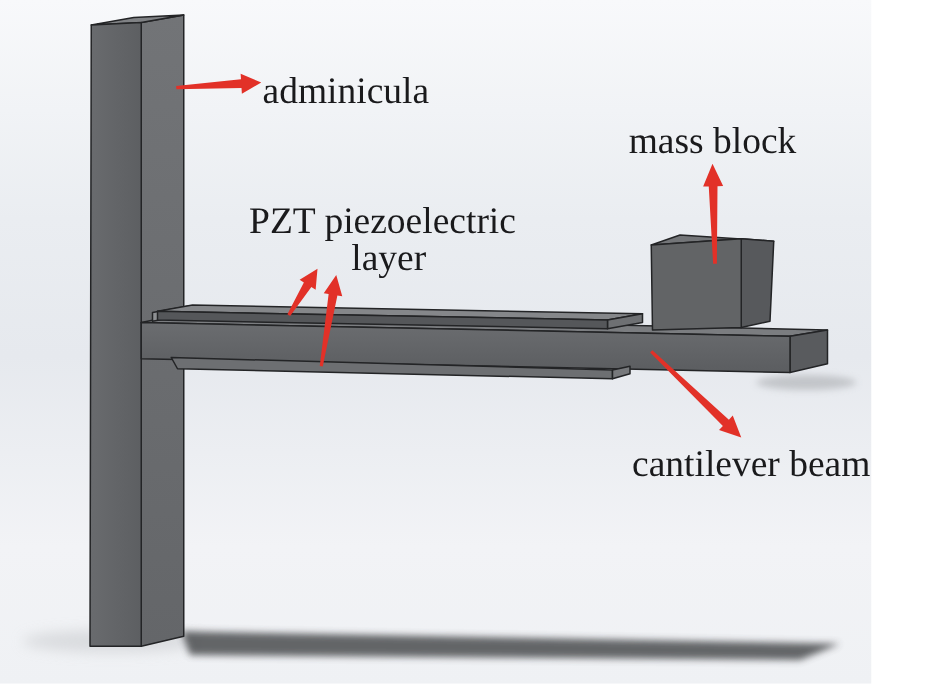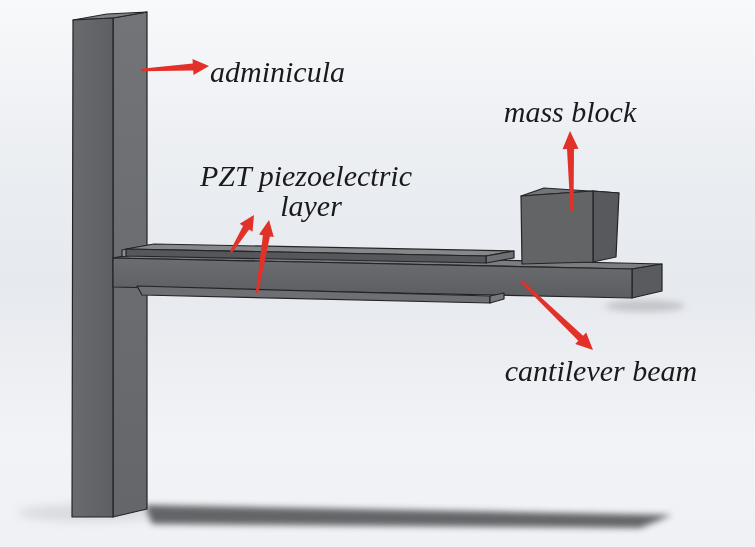--- a/index.html
+++ b/index.html
@@ -1,21 +1,20 @@
 <!DOCTYPE html>
 <html><head>
 <meta charset="utf-8">
 <style>
   html,body{margin:0;padding:0;background:#ffffff;}
   .stage{
     position:relative;
-    width:755px;height:547px;
+    width:697px;height:547px;
     overflow:hidden;
     font-family:"Liberation Serif","DejaVu Serif",serif;
-    font-style:italic;
   }
   .stage svg{display:block;width:755px;height:547px;}
   .face{stroke:#232426;stroke-width:1.2;stroke-linejoin:round;}
   .lbl{
     font-family:"Liberation Serif","DejaVu Serif",serif;
     font-size:30px;
     fill:#1a1a1c;
   }
 </style>
 </head>

